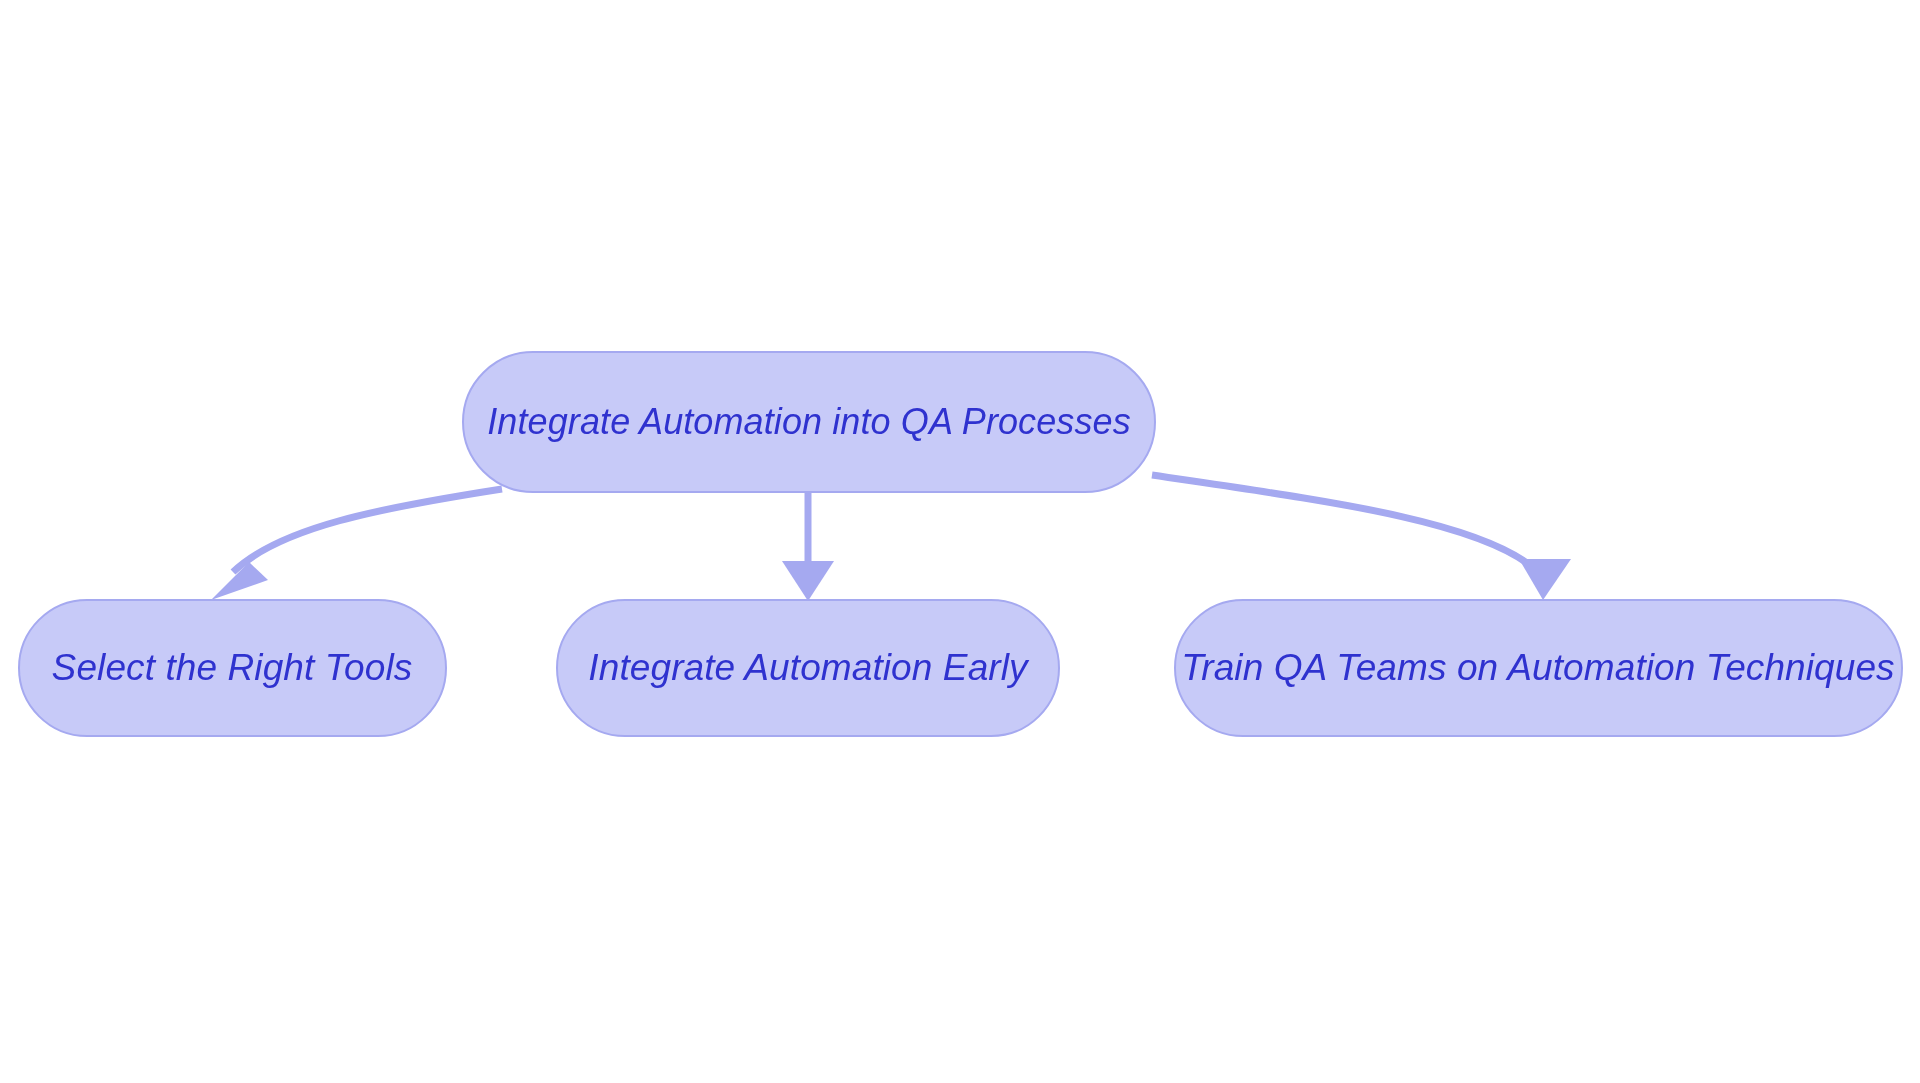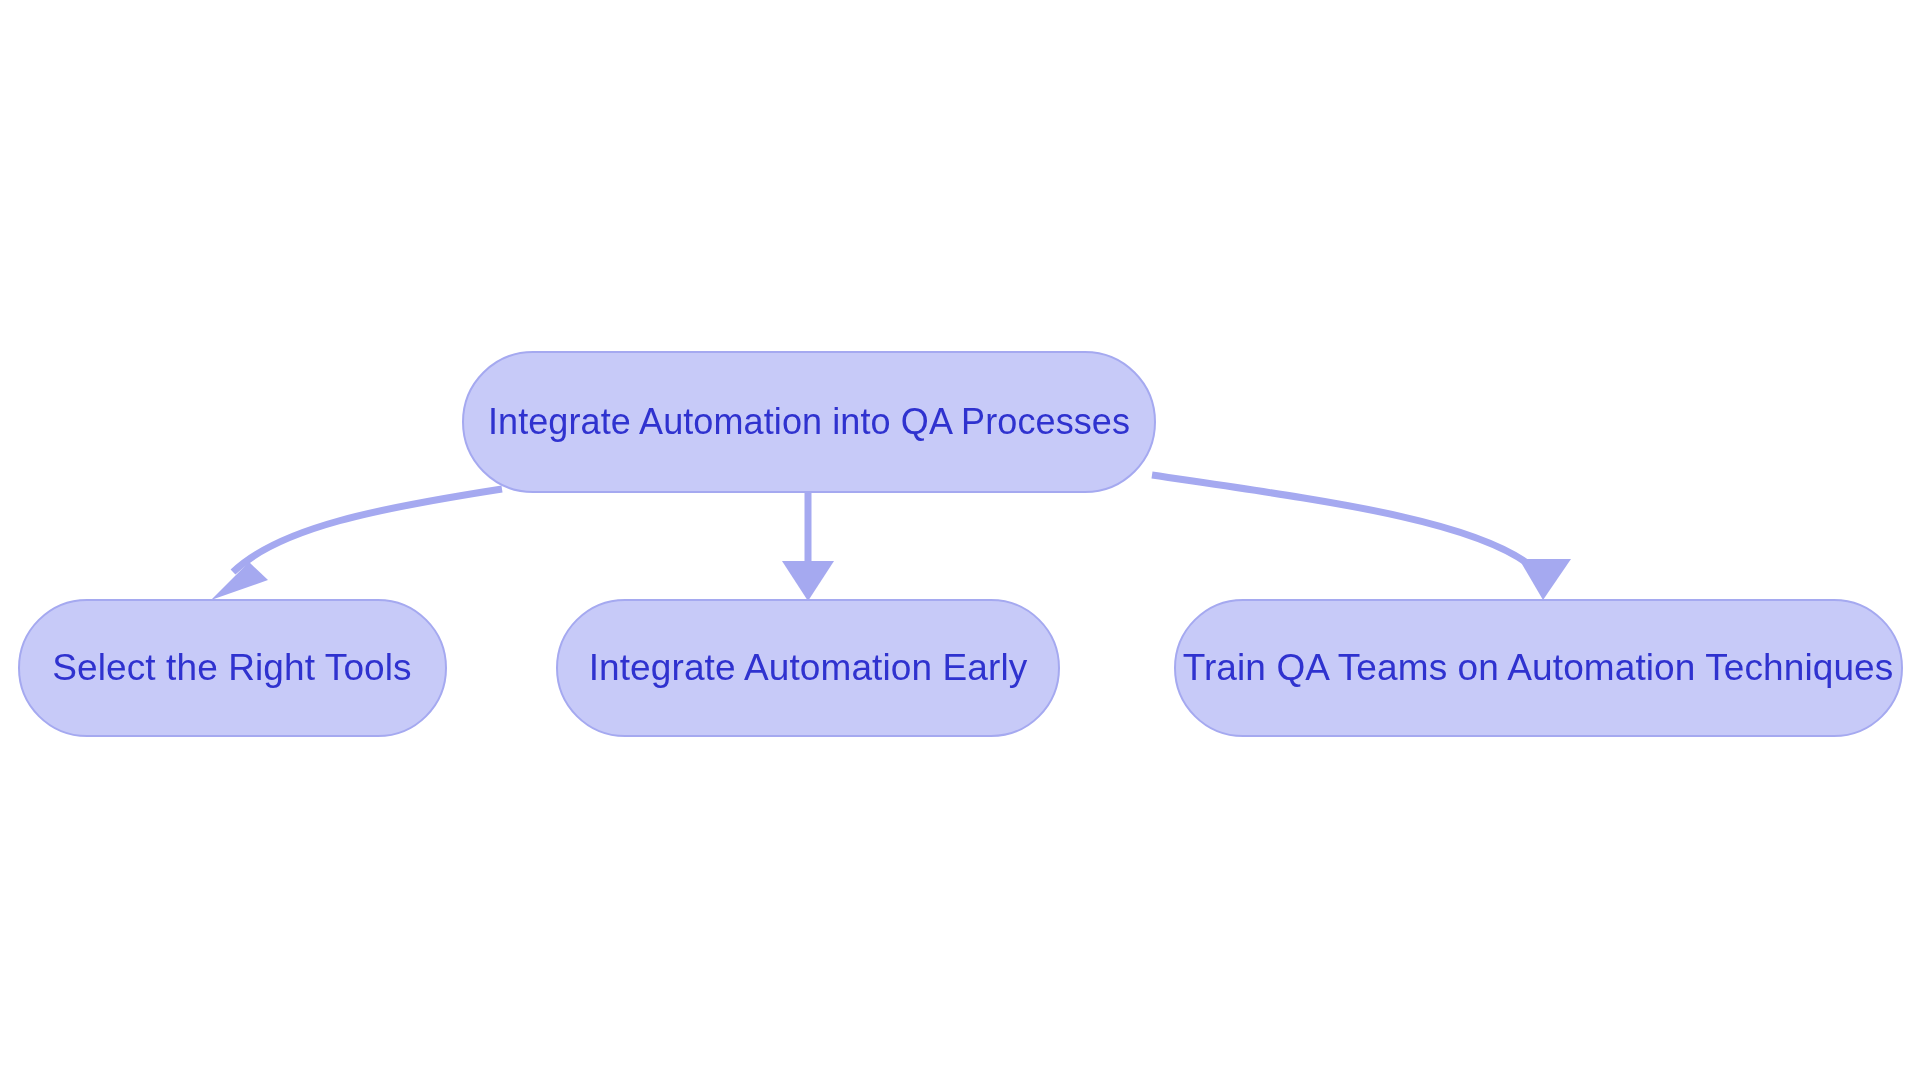--- a/index.html
+++ b/index.html
@@ -11,20 +11,21 @@
     width: 1920px;
     height: 1083px;
     font-family: "Liberation Sans", sans-serif;
     overflow: hidden;
   }
   #flowchart-canvas {
     position: relative;
     width: 1920px;
     height: 1083px;
     background: #ffffff;
+    font-style: italic;
   }
   svg.diagram {
     display: block;
     width: 1920px;
     height: 1083px;
   }
   .node-shape {
     fill: #c7caf8;
     stroke: #a5a9f0;
     stroke-width: 2;

